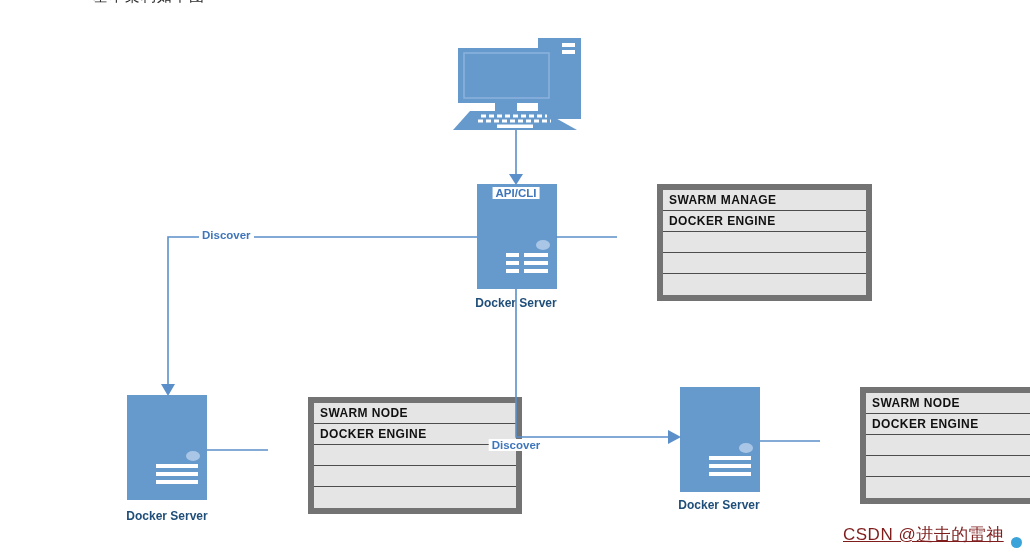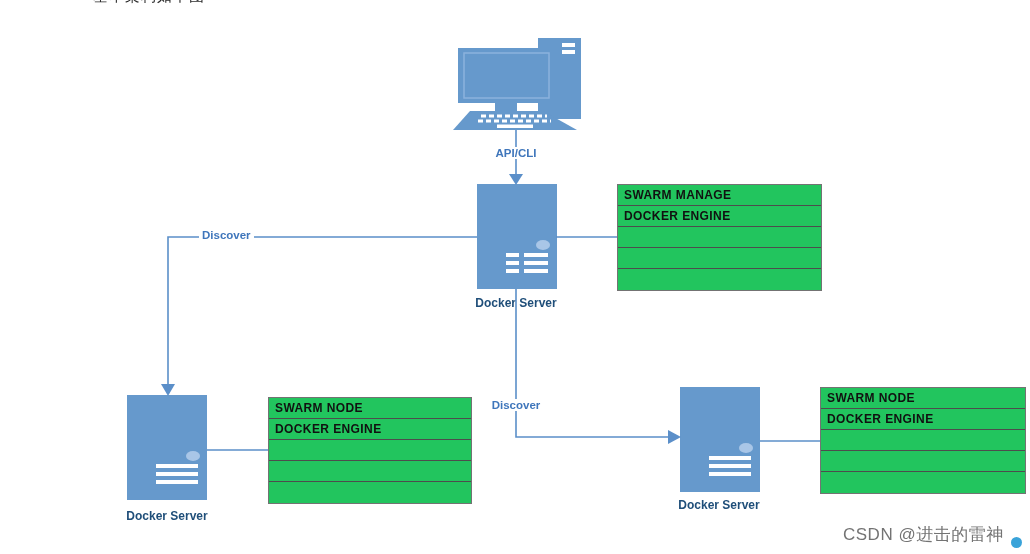--- a/index.html
+++ b/index.html
@@ -21,30 +21,30 @@
   .server .dot{position:absolute;right:7px;top:56px;width:14px;height:10px;background:#a9c6e7;border-radius:50%;}
   .server .bar{position:absolute;left:29px;width:42px;height:4px;background:#fff;}
   .server .bar.b1{top:69px}.server .bar.b2{top:77px}.server .bar.b3{top:85px}
   .server.gapped .bar{background:linear-gradient(90deg,#fff 0 13px,rgba(0,0,0,0) 13px 18px,#fff 18px 100%);}
 
   
   .node-label{color:#1f4e79;font-size:12px;font-weight:bold;white-space:nowrap;transform:translateX(-50%);}
 
   
   .edge-label{color:#3f76bb;font-size:11.5px;font-weight:600;background:#fff;padding:0 3px;white-space:nowrap;}
-  .edge-label.centered{transform:translateX(-50%);}
+  .edge-label.centered{transform:translateX(-50%);margin-top:40px;}
 
   
-  .itable{background:#22c55e;border:1px solid #737373;}
+  .itable{background:#e5e5e5;border:6px solid #737373;margin-left:40px;}
   .itable .row{height:21px;line-height:20px;border-bottom:1px solid #4d4d4d;box-sizing:border-box;
     padding-left:6px;font-size:12px;font-weight:600;color:#111;letter-spacing:.4px;white-space:nowrap;overflow:hidden;}
   .itable .row:last-child{border-bottom:none;}
 
   
-  .watermark{color:#737373;font-size:17px;letter-spacing:.5px;white-space:nowrap;}
+  .watermark{color:#7f1d1d;font-size:17px;letter-spacing:.5px;white-space:nowrap;text-decoration:underline;}
   .csdn-dot{width:11px;height:11px;border-radius:50%;background:#3aa3d9;}
 </style>
 </head>
 <body>
 
 <div class="canvas">
 
   <div class="layer-shapes">
 
     <div class="abs clipped-heading">

